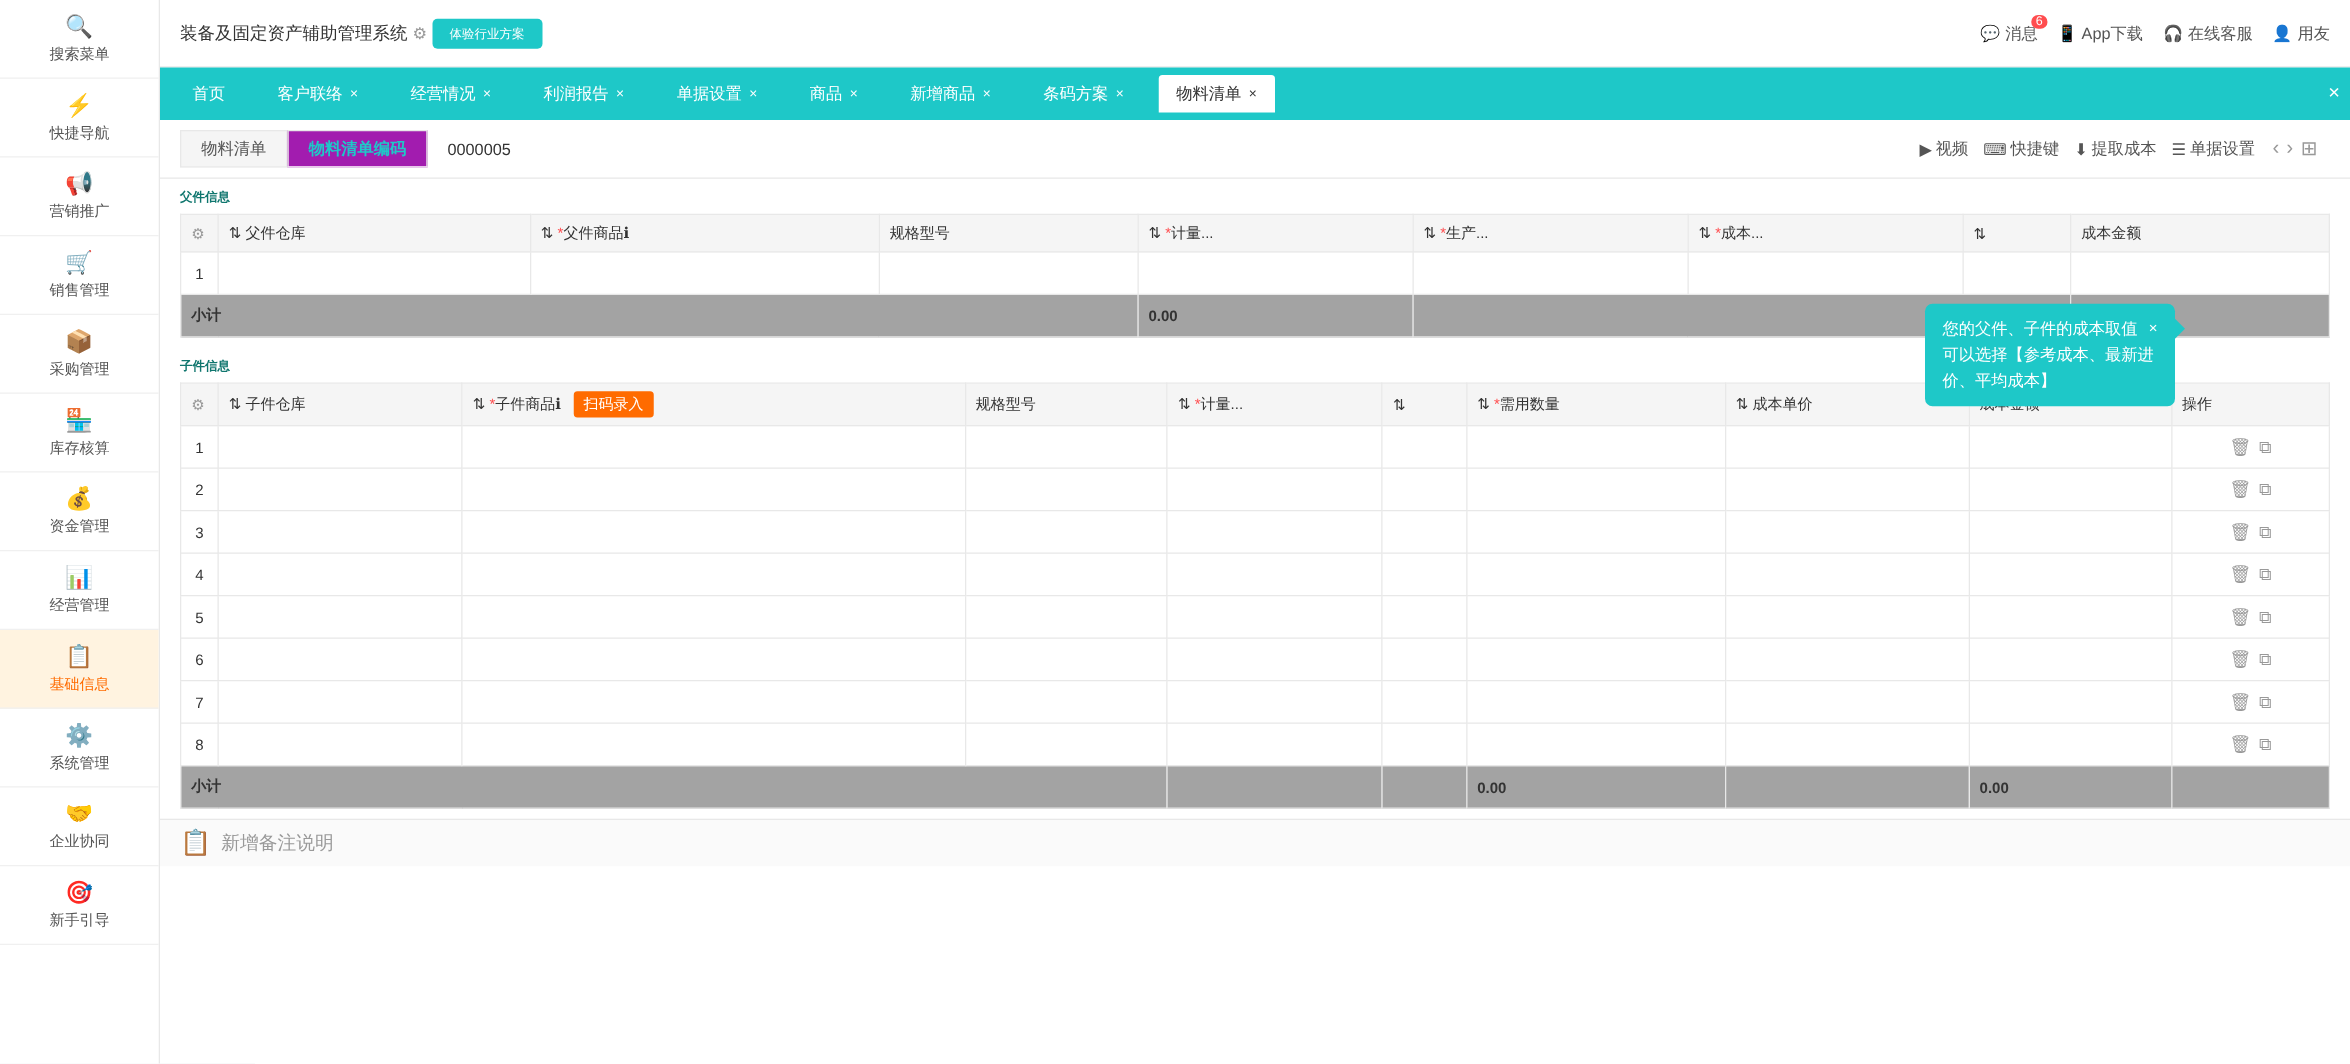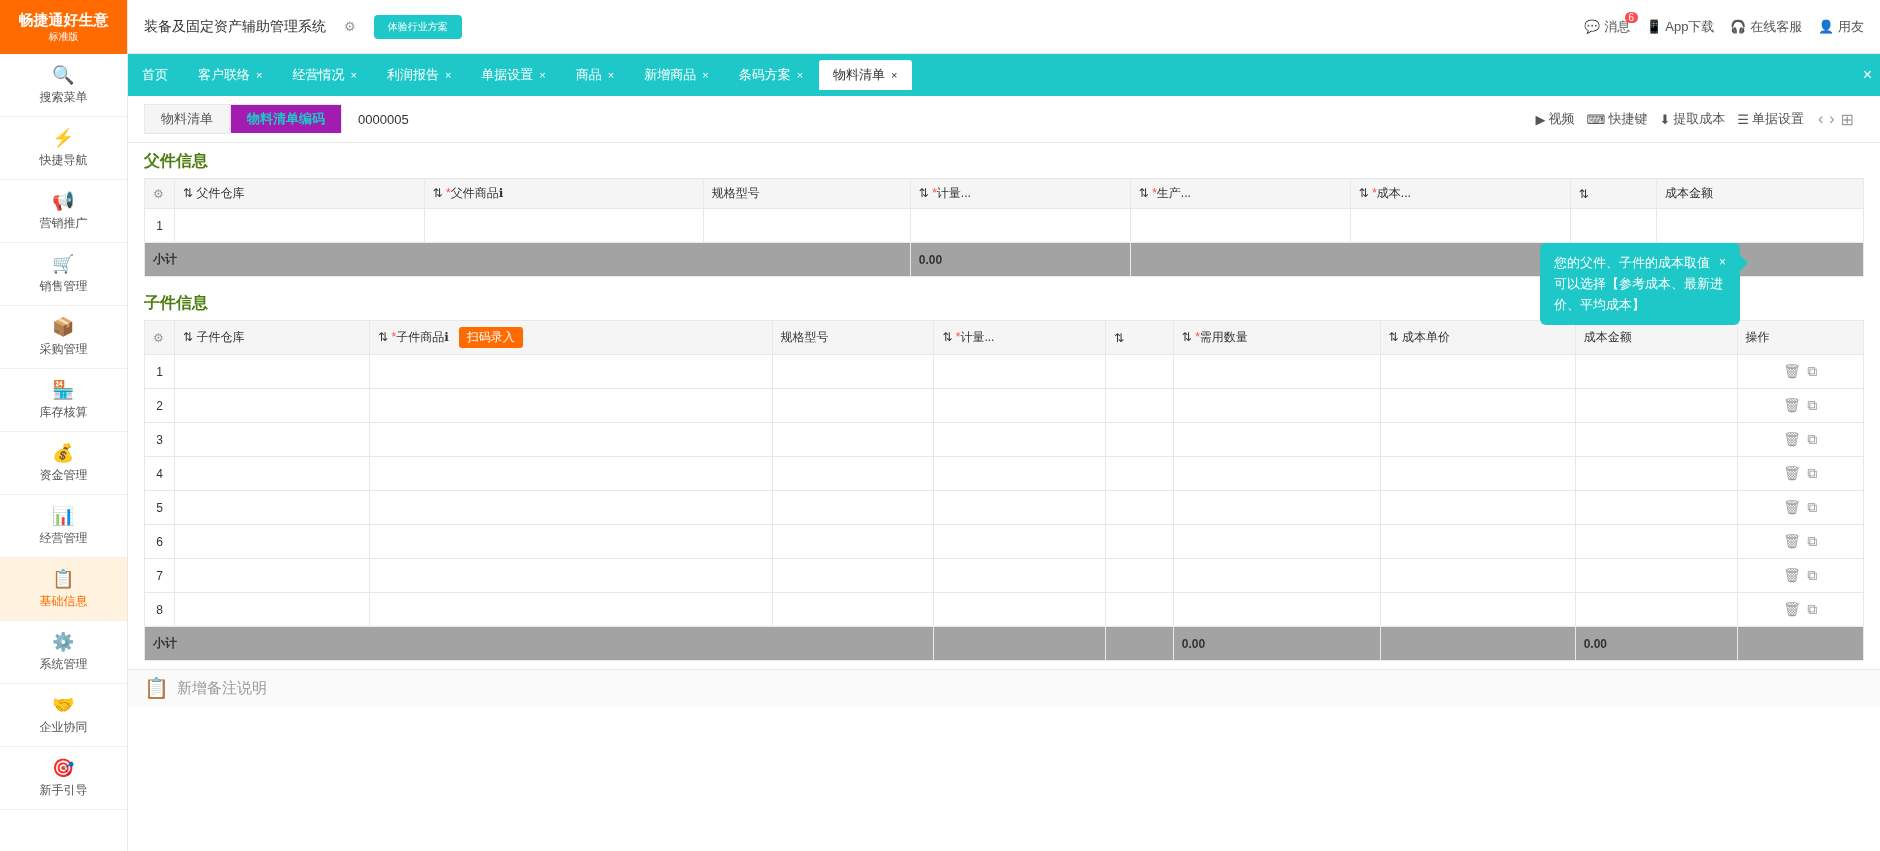--- a/index.html
+++ b/index.html
@@ -51,43 +51,43 @@
     
     .top-header {
       height: 54px;
       background: #fff;
       display: flex;
       align-items: center;
       justify-content: space-between;
       padding: 0 16px;
       border-bottom: 1px solid #e8e8e8;
     }
-    .top-header-left { display: flex; align-items: center; gap: 18px; justify-content: space-between; }
+    .top-header-left { display: flex; align-items: center; gap: 4px; justify-content: space-between; }
     .system-title { font-size: 14px; color: #333; }
     .header-btn {
       background: #1ec8c8;
       color: #fff;
       border: none;
       padding: 5px 14px;
       border-radius: 4px;
       cursor: pointer;
       font-size: 10px;
     }
     .top-header-right { display: flex; align-items: center; gap: 16px; font-size: 13px; color: #555; }
     .top-header-right .badge-item { position: relative; cursor: pointer; }
     .badge { position: absolute; top: -6px; right: -8px; background: #ff4d4f; color: #fff; border-radius: 10px; font-size: 10px; padding: 0 4px; }
 
     
     .nav-tabs {
       background: #1ec8c8;
       display: flex;
       align-items: center;
       height: 42px;
-      padding: 0 0;
-      gap: 2px;
+      padding: 0 12px;
+      gap: 14px;
       position: relative;
     }
     .nav-tab {
       padding: 6px 14px;
       color: #fff;
       cursor: pointer;
       border-radius: 3px 3px 0 0;
       font-size: 13px;
       white-space: nowrap;
       display: flex;
@@ -133,21 +133,21 @@
       gap: 12px;
       margin-left: auto;
       padding-right: 8px;
       font-size: 13px;
       color: #555;
     }
     .toolbar-right span { cursor: pointer; display: flex; align-items: center; gap: 3px; }
 
     
     .section { padding: 8px 16px; }
-    .section-title { font-size: 16px; font-weight: bold; color: #4d7c0f; margin-bottom: 6px; }
+    .section-title { font-size: 10px; font-weight: bold; color: #0f766e; margin-bottom: 6px; }
 
     
     .data-table {
       width: 100%;
       border-collapse: collapse;
       font-size: 12px;
     }
     .data-table th {
       background: #f5f5f5;
       border: 1px solid #e8e8e8;
@@ -225,24 +225,20 @@
 
     
     .page-nav { display: flex; align-items: center; gap: 2px; }
     .page-nav span { cursor: pointer; color: #999; font-size: 16px; padding: 0 2px; }
     .content-wrapper { position: relative; flex: 1; }
   </style>
 </head>
 <body>
 
 <div class="sidebar">
-  <div class="sidebar-logo">
-    <span class="logo-text">畅捷通好生意</span>
-    <span class="logo-sub">标准版</span>
-  </div>
   <div class="sidebar-nav">
 
   <div class="sidebar-item">
         <span class="icon">🔍</span>
         <span>搜索菜单</span>
       </div>
       <div class="sidebar-item">
         <span class="icon">⚡</span>
         <span>快捷导航</span>
       </div>

